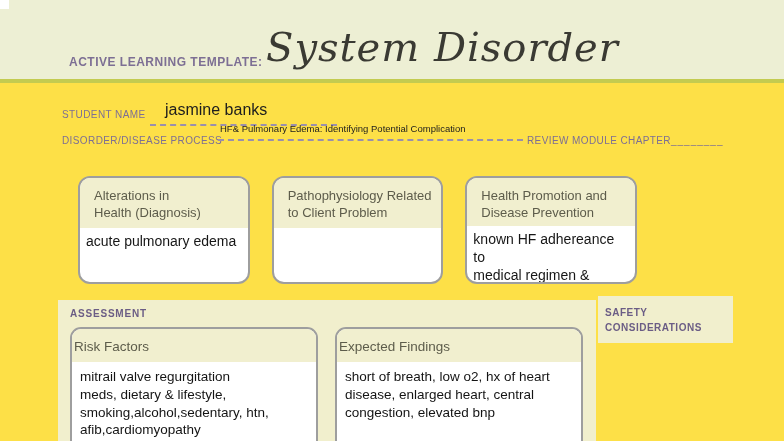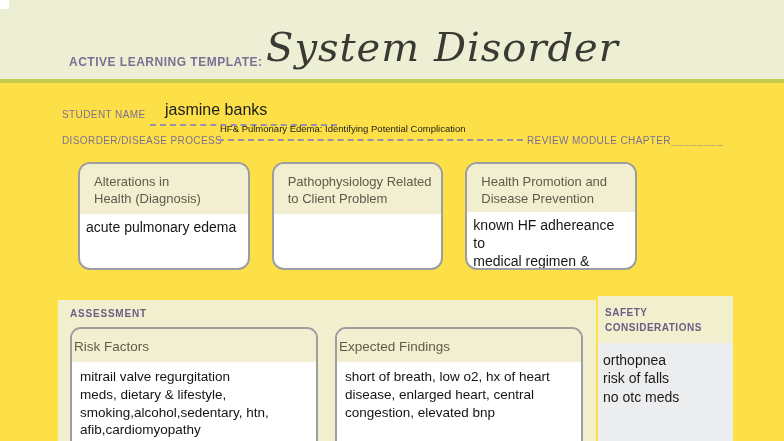--- a/index.html
+++ b/index.html
@@ -23,24 +23,24 @@
 
   
   .form-label { position:absolute; font-size:10px; color:#7d6f94; letter-spacing:0.4px; white-space:nowrap; }
   .lbl-student { left:62px; top:109px; }
   .val-student { position:absolute; left:165px; top:101px; font-size:16px; color:#1d1d1d; white-space:nowrap; }
   .line-student { position:absolute; left:150px; top:107px; width:187px; height:17px; border-bottom:2px dashed #9a8fac; }
   .lbl-disorder { left:62px; top:135px; }
   .val-disorder { position:absolute; left:220px; top:123px; font-size:9.5px; color:#1d1d1d; white-space:nowrap; }
   .line-disorder { position:absolute; left:218px; top:122px; width:305px; height:17px; border-bottom:2px dashed #9a8fac; }
   .lbl-review { left:527px; top:135px; }
-  .review-blank { letter-spacing:1px;font-weight:bold; }
+  .review-blank { letter-spacing:1px; }
 
   
-  .top-boxes { position:absolute; left:62px; top:162px; width:559px; height:108px; display:flex; gap:22px;padding-left:16px; }
+  .top-boxes { position:absolute; left:62px; top:176px; width:559px; height:108px; display:flex; gap:22px;padding-left:16px; }
   .tbox {
     flex:1; background:#ffffff; border:2px solid #9e9e9e; border-radius:12px;
     overflow:hidden; display:flex; flex-direction:column;
   }
   .tbox-head {
     background:#f1efcf; padding:10px 8px 7px 14px; font-size:13px; line-height:1.28;
     color:#5d5c4b; white-space:pre-line; min-height:31px;
   }
   .tbox-body {
     padding:4px 8px 0 6px; font-size:14px; line-height:1.3; color:#161616; white-space:pre-line;
@@ -127,18 +127,15 @@
       <div class="assess-head">Expected Findings</div>
       <div class="assess-body">short of breath, low o2, hx of heart
 disease, enlarged heart, central
 congestion, elevated bnp</div>
     </div>
   </div>
 
   <div class="safety">
     <div class="safety-head">SAFETY
 CONSIDERATIONS</div>
-    <div class="safety-body">orthopnea
-risk of falls
-no otc meds</div>
   </div>
 
 </div>
 
 </body></html>

